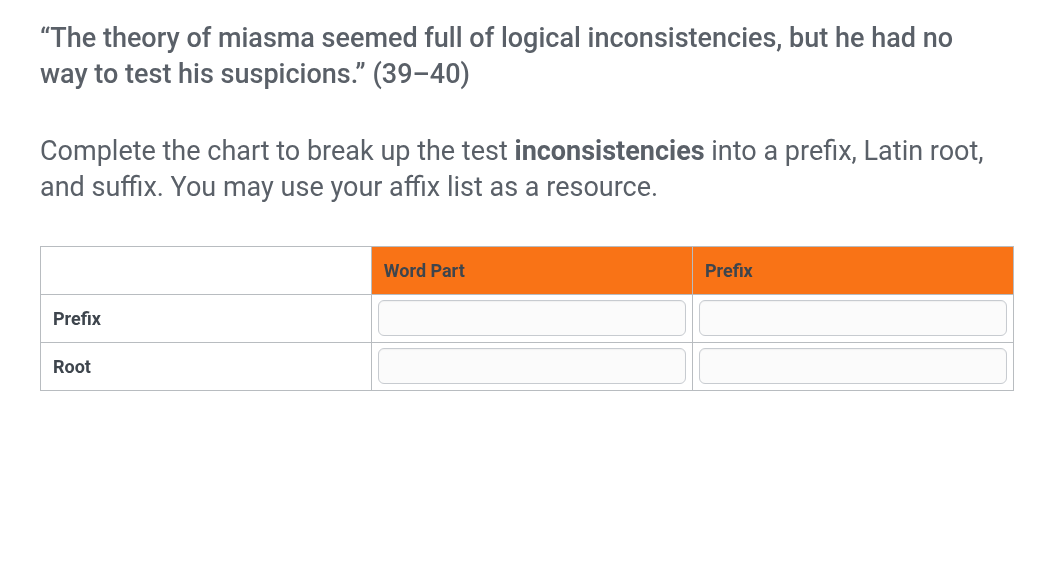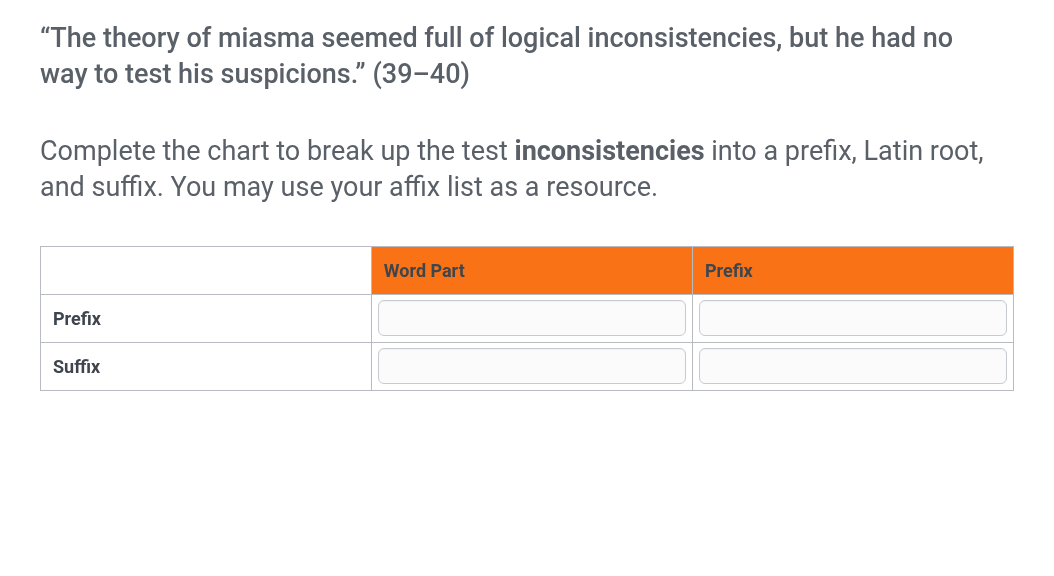--- a/index.html
+++ b/index.html
@@ -108,21 +108,21 @@
     <tr>
       <td class="row-label">Prefix</td>
       <td class="input-cell">
         <input type="text" class="chart-input" value="" style="">
       </td>
       <td class="input-cell">
         <input type="text" class="chart-input" value="" style="">
       </td>
     </tr>
     <tr>
-      <td class="row-label">Suffix</td>
+      <td class="row-label">Root</td>
       <td class="input-cell">
         <input type="text" class="chart-input" value="" style="">
       </td>
       <td class="input-cell">
         <input type="text" class="chart-input" value="" style="">
       </td>
     </tr>
   </tbody>
 </table>
 

